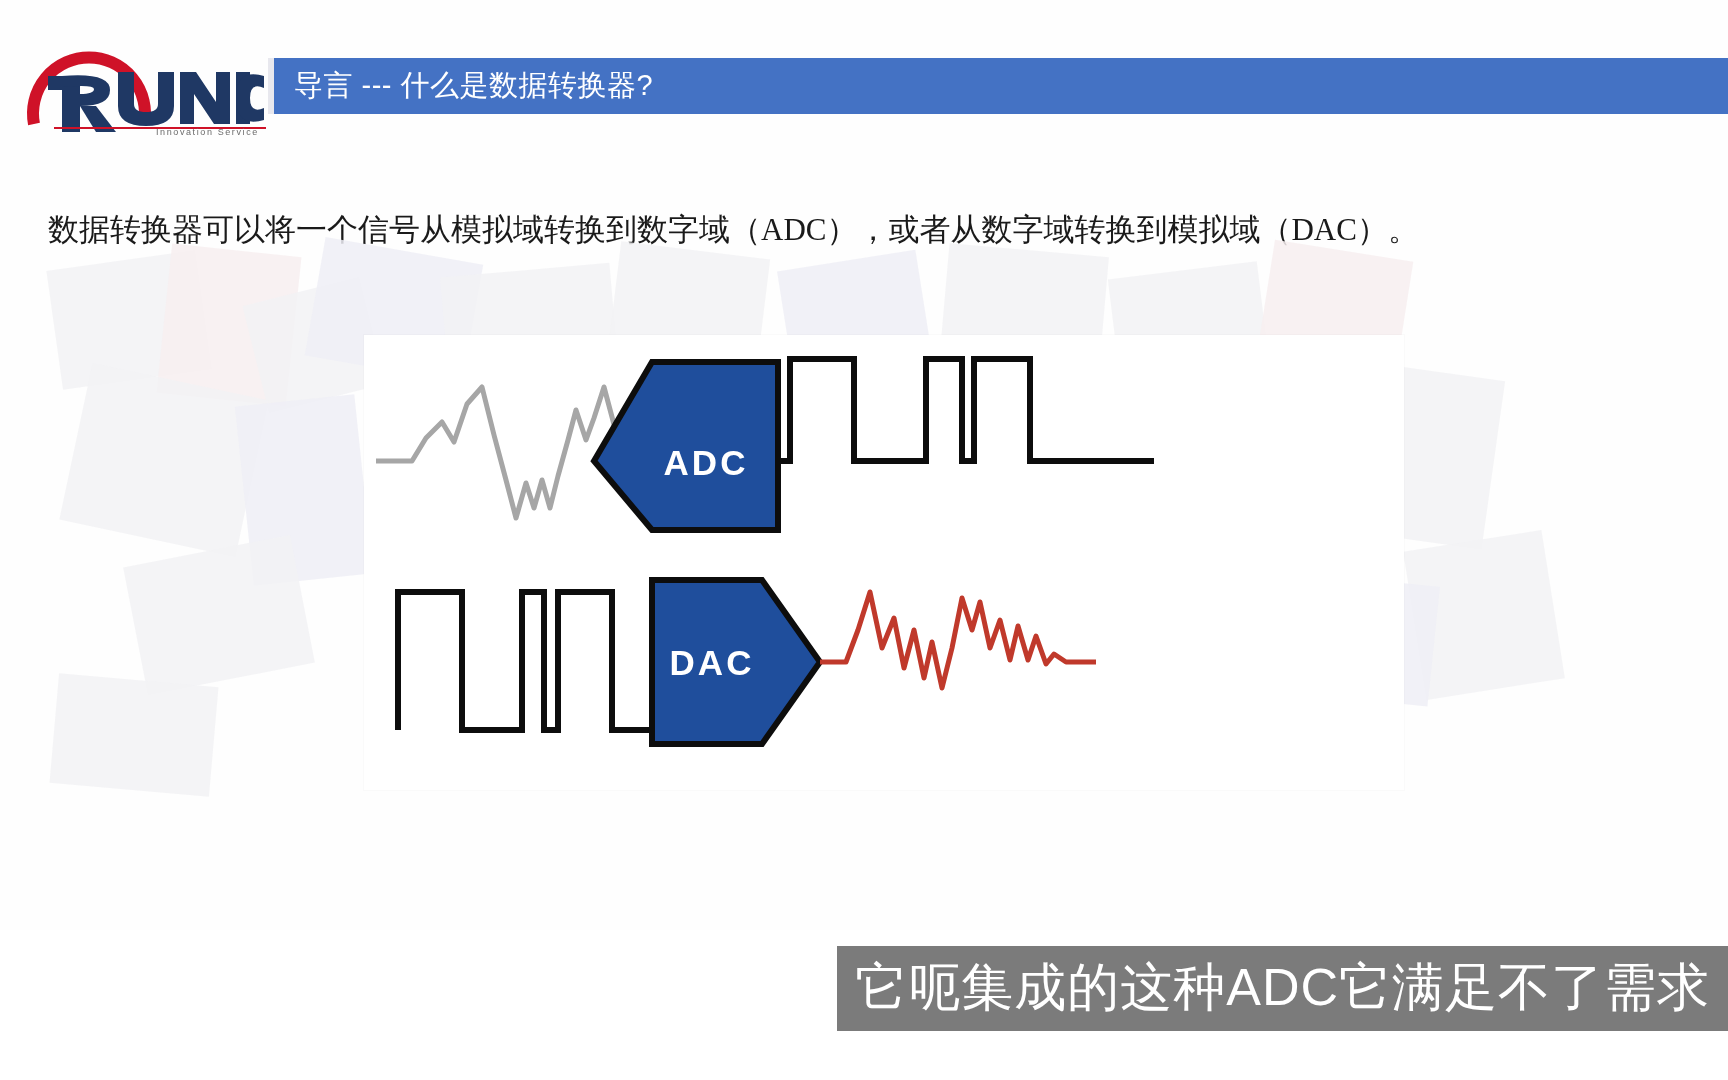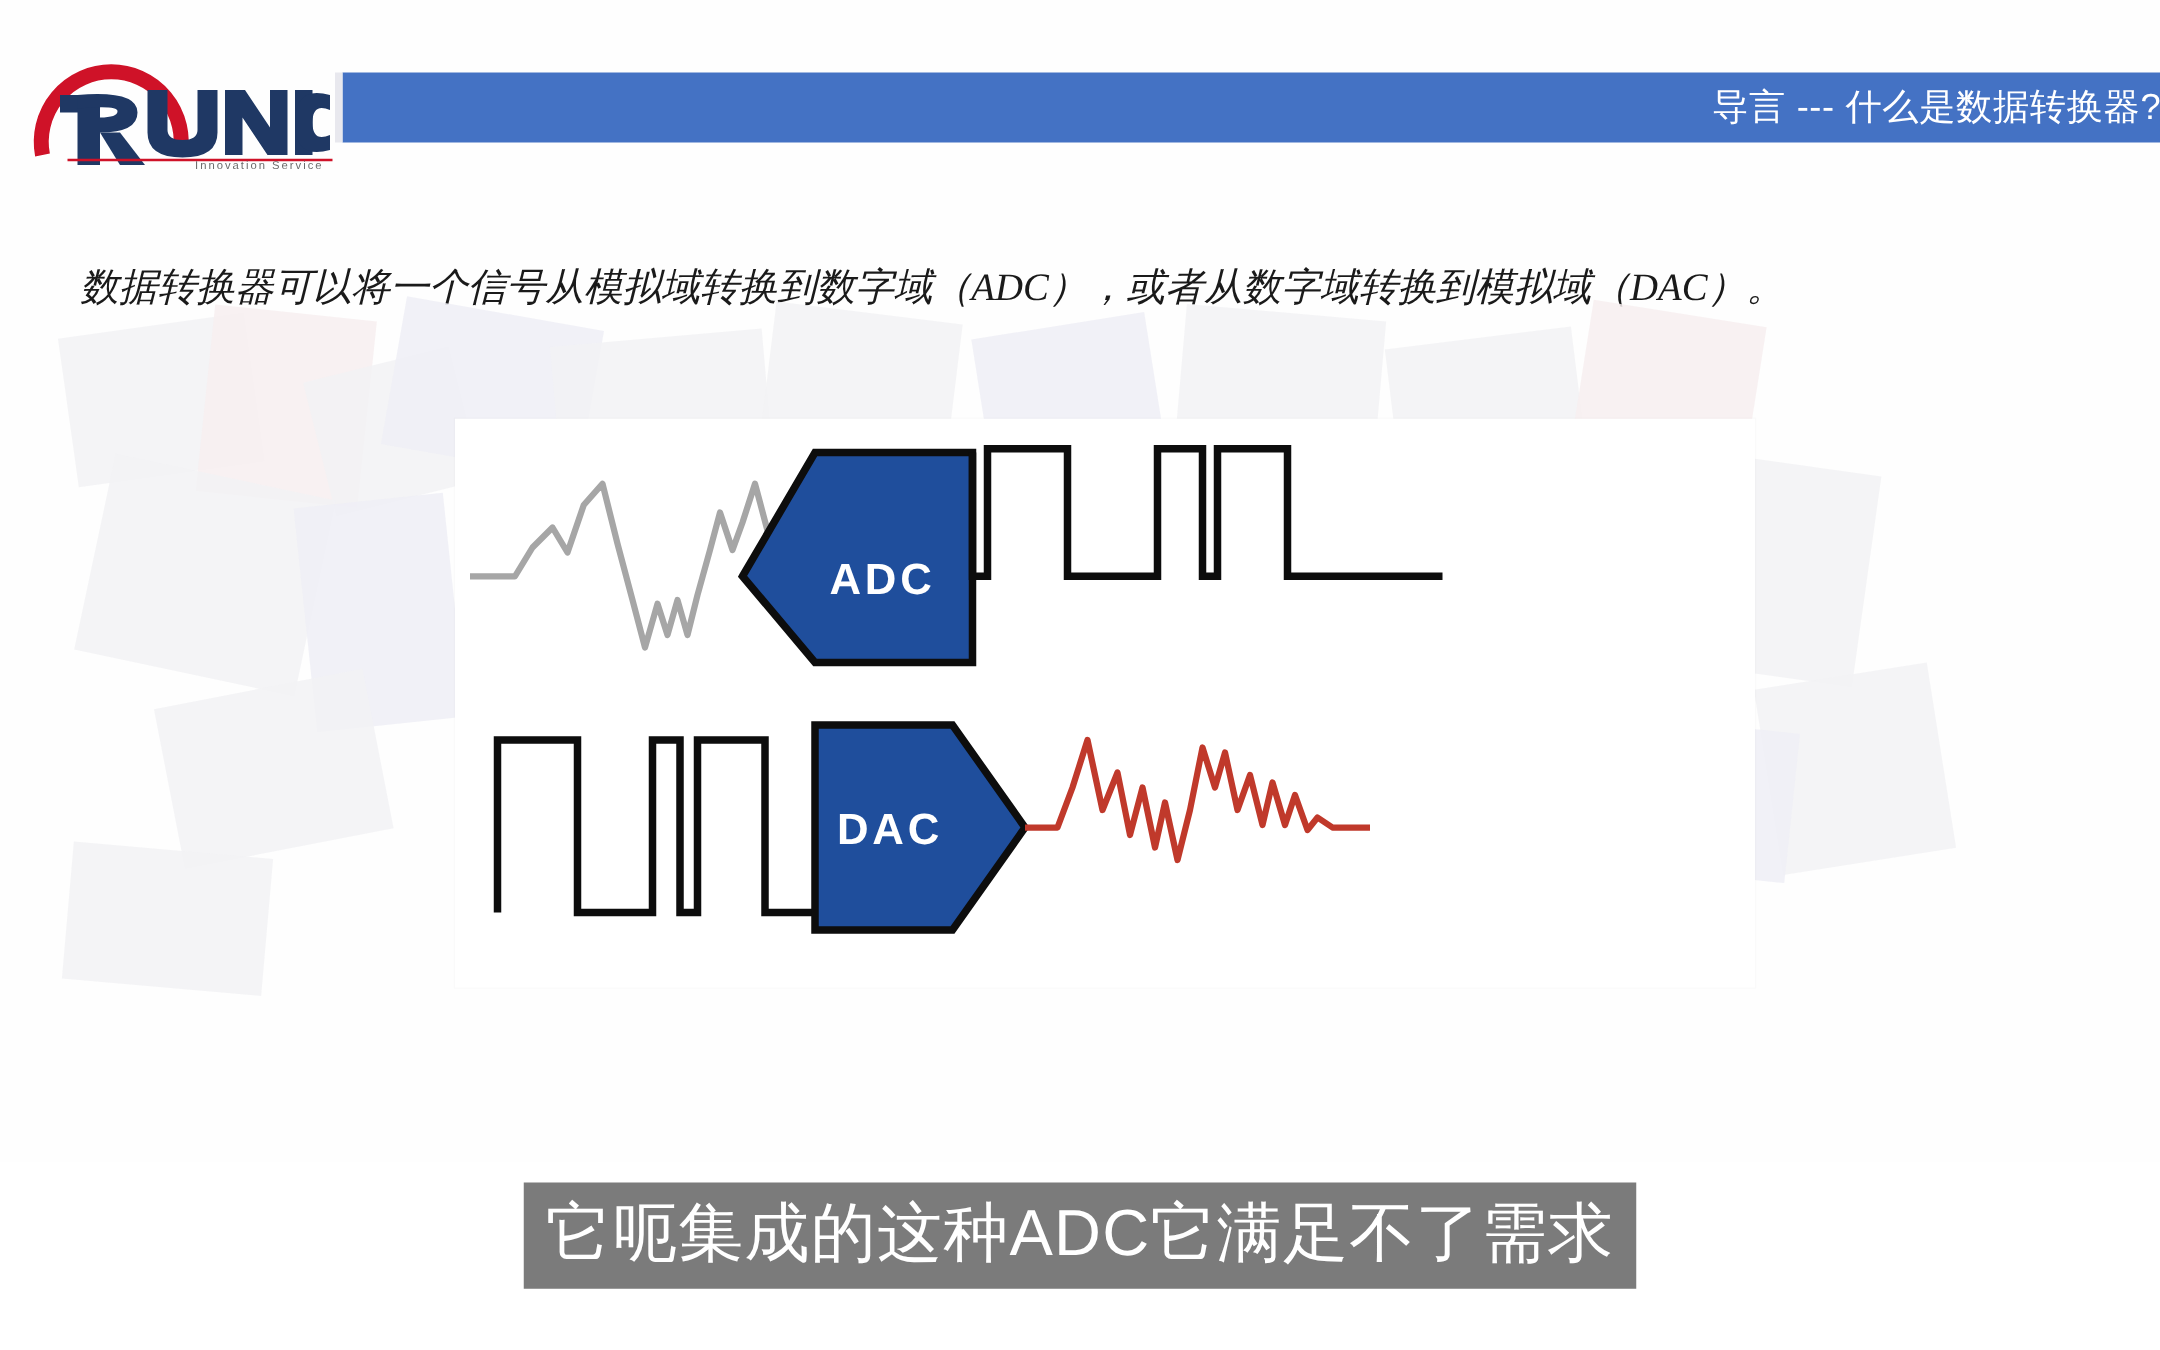--- a/index.html
+++ b/index.html
@@ -33,48 +33,46 @@
   .logo svg { display: block; }
 
   
   .title-band {
     position: absolute;
     left: 274px; top: 58px;
     width: 1455px; height: 56px;
     background: #4472c4;
     display: flex;
     align-items: center;
-    justify-content: flex-end;
   }
   .title-band .bar-left {
     position: absolute;
     left: -6px; top: 0;
     width: 6px; height: 56px;
     background: #e8e8ee;
   }
   .title-text {
     color: #ffffff;
     font-size: 29px;
     font-weight: 400;
     padding-left: 20px;
     letter-spacing: 0.5px;
     white-space: nowrap;
   }
 
   
   .body-text {
     position: absolute;
-    left: 64px; top: 208px;
+    left: 48px; top: 208px;
     width: 1620px;
     color: #1a1a1a;
     font-family: "Liberation Serif", serif;
     font-size: 31px;
     line-height: 44px;
     white-space: nowrap;
-    font-style: italic;
   }
 
   
   .figure-area {
     position: absolute;
     left: 14px; top: 250px;
     width: 1516px; height: 560px;
   }
   .scrap {
     position: absolute;
@@ -100,21 +98,21 @@
   .diagram svg { display: block; }
 
   
   .caption-wrap {
     position: absolute;
     left: 0; bottom: 0;
     width: 1728px; height: 150px;
     background: #ffffff;
     display: flex;
     align-items: flex-start;
-    justify-content: center;
+    justify-content: flex-end;
   }
   .caption {
     margin-top: 16px;
     background: #7b7b7b;
     color: #ffffff;
     font-size: 52px;
     line-height: 1.22;
     font-weight: 400;
     padding: 10px 18px 12px 18px;
     white-space: nowrap;

